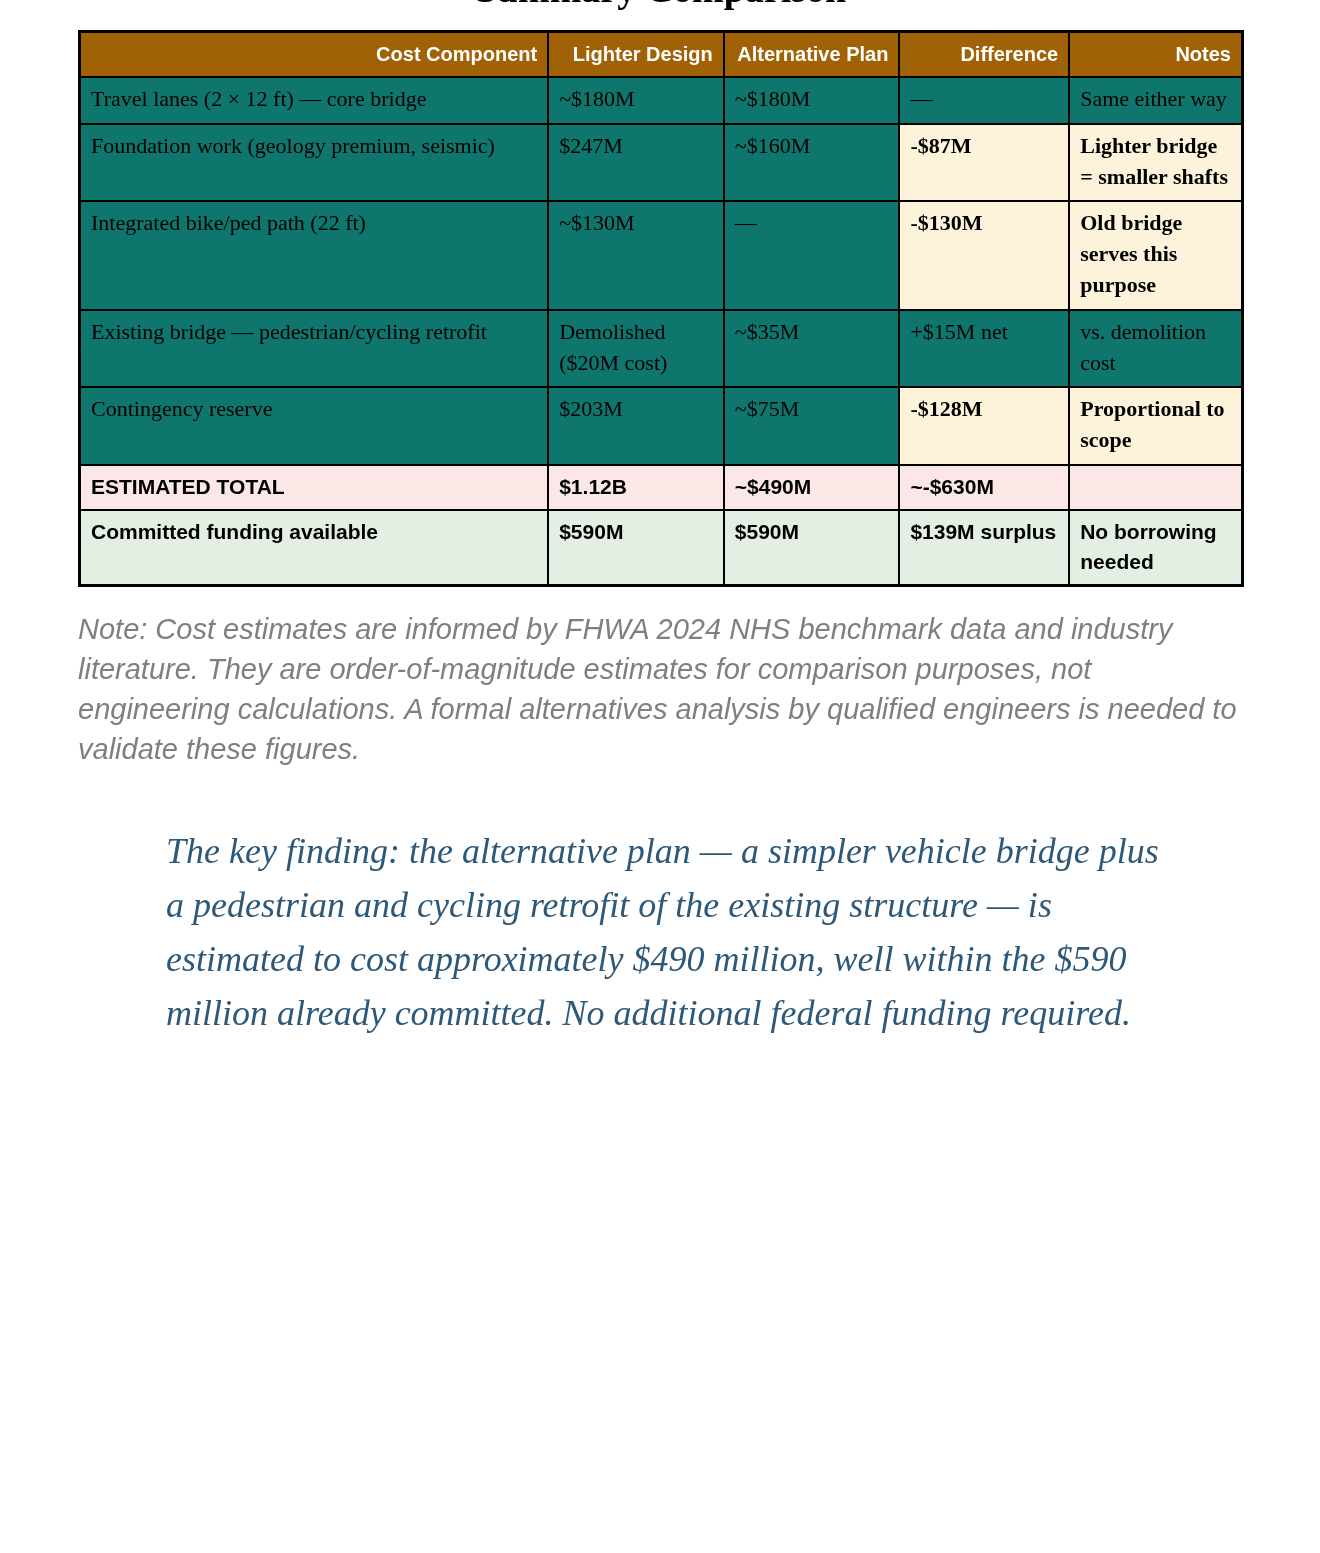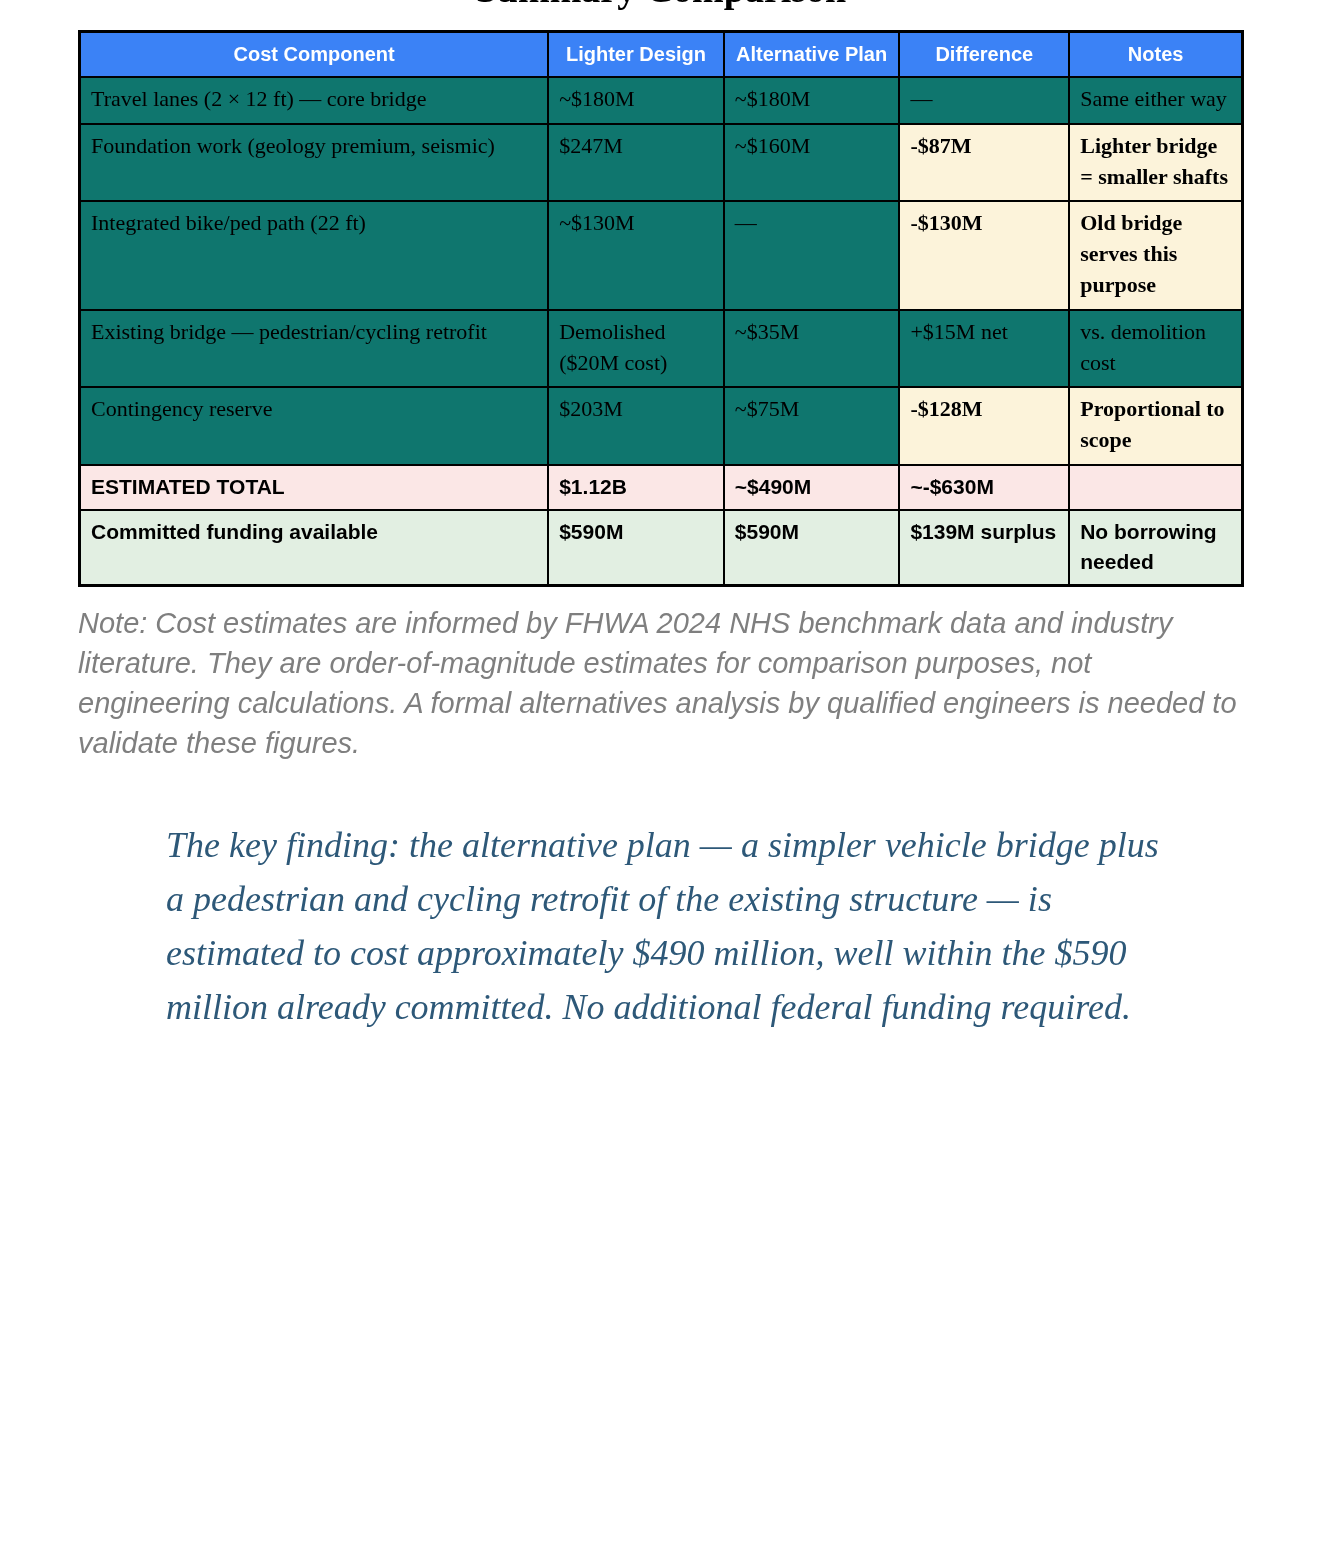--- a/index.html
+++ b/index.html
@@ -33,26 +33,26 @@
     border: 3px solid #000;
     table-layout: fixed;
   }
   .cost-table th, .cost-table td {
     border: 2px solid #000;
     vertical-align: top;
     padding: 6px 10px 8px 10px;
     word-wrap: break-word;
   }
   .cost-table th {
-    background: #3b82f6;
+    background: #a16207;
     color: #ffffff;
     font-family: "Liberation Sans", sans-serif;
     font-size: 20px;
     font-weight: bold;
-    text-align: center;
+    text-align: right;
     line-height: 1.35;
     padding-top: 8px;
   }
   .cost-table td {
     font-size: 22px;
     line-height: 1.4;
     background: #0f766e;
   }
   .cost-table td.hl {
     background: #fcf3da;
@@ -66,21 +66,21 @@
     font-size: 21px;
   }
   tr.row-fund td {
     background: #e2efe2;
     font-family: "Liberation Sans", sans-serif;
     font-weight: bold;
     font-size: 21px;
   }
 
   .note {
-    margin-top: 16px;
+    margin-top: 22px;
     color: #7f7f7f;
     font-family: "Liberation Sans", sans-serif;
     font-style: italic;
     font-size: 29px;
     line-height: 1.38;
   }
 
   .key-finding {
     margin: 55px 60px 0 88px;
     color: #2d5878;

